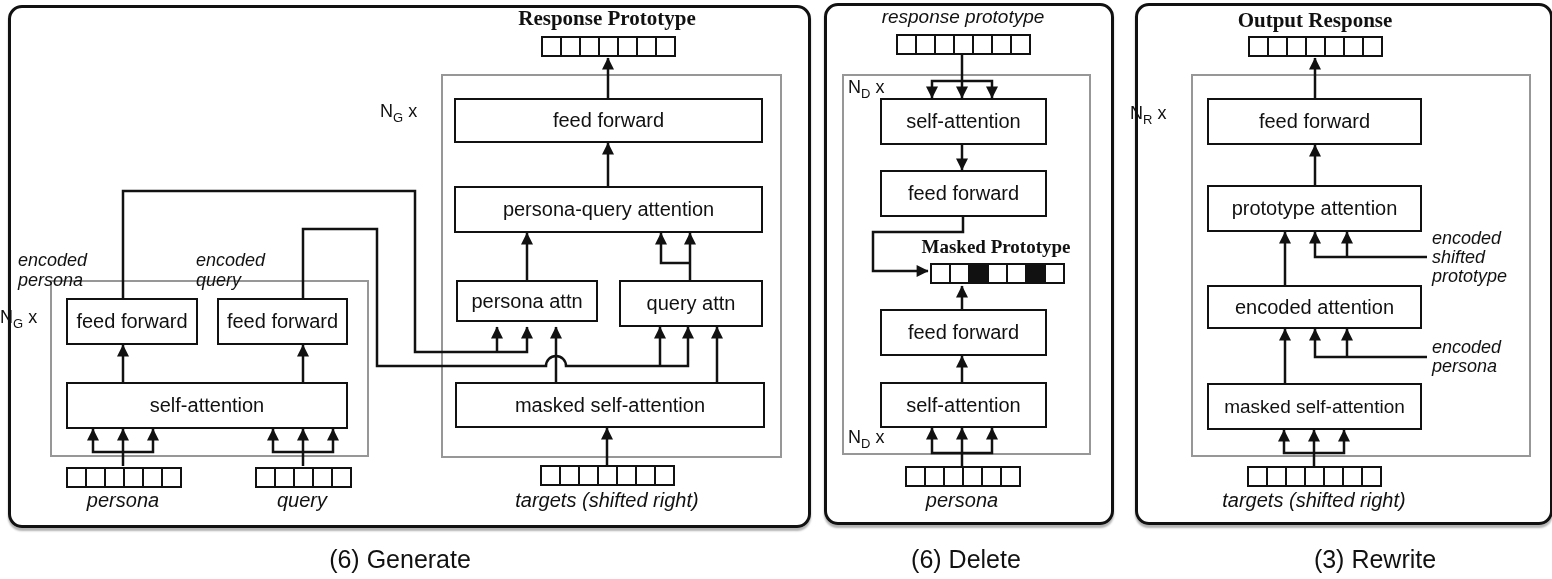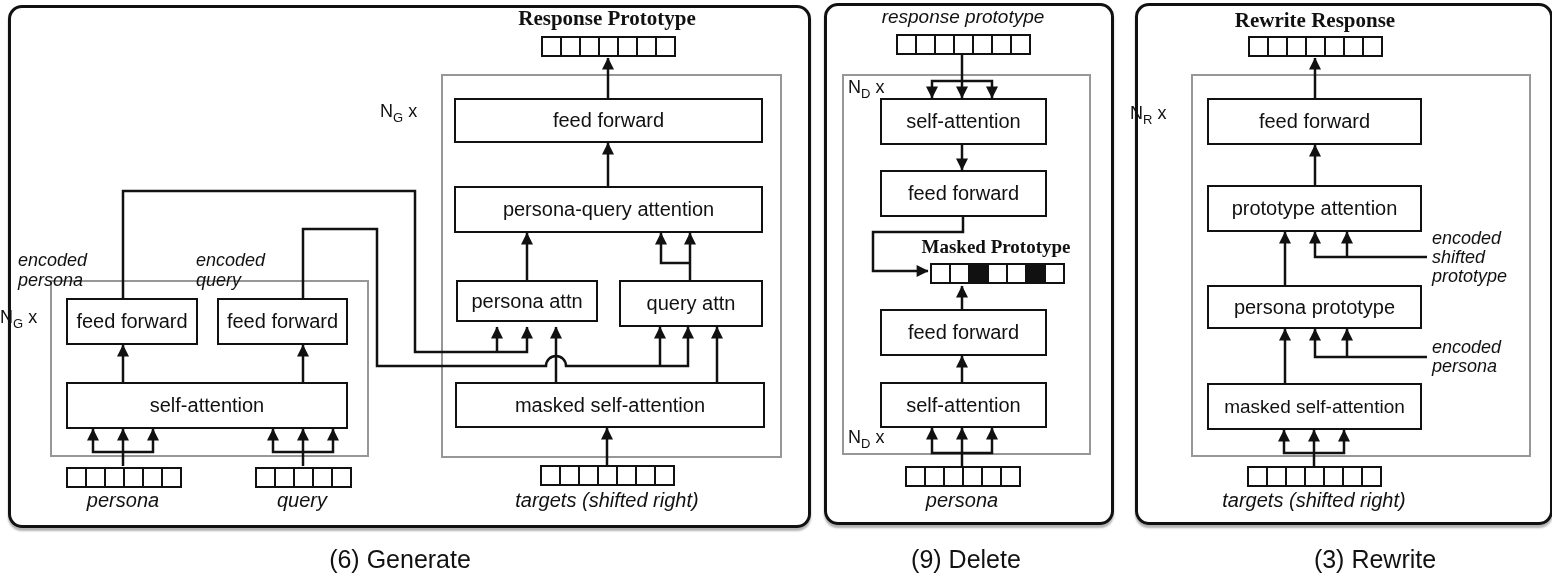--- a/index.html
+++ b/index.html
@@ -157,44 +157,44 @@
   <div class="strip" style="left:905px;top:466px;">
       <span class="cell"></span>
       <span class="cell"></span>
       <span class="cell"></span>
       <span class="cell"></span>
       <span class="cell"></span>
       <span class="cell"></span>
     </div>
   <div class="lbl ital" style="left:902px;top:489px;width:120px;">persona</div>
 
-  <div class="caption" style="left:866px;top:545px;width:200px;">(9) Delete</div>
+  <div class="caption" style="left:866px;top:545px;width:200px;">(6) Delete</div>
 
   <div class="panel" style="left:1135px;top:3px;width:412px;height:516px;"></div>
 
-  <div class="lbl title-serif" style="left:1195px;top:8px;width:240px;">Rewrite Response</div>
+  <div class="lbl title-serif" style="left:1195px;top:8px;width:240px;">Output Response</div>
 
   <div class="strip" style="left:1248px;top:36px;">
       <span class="cell"></span>
       <span class="cell"></span>
       <span class="cell"></span>
       <span class="cell"></span>
       <span class="cell"></span>
       <span class="cell"></span>
       <span class="cell"></span>
     </div>
 
   <div class="group" style="left:1191px;top:74px;width:336px;height:379px;"></div>
   <div class="lbl loop t-right" style="left:1130px;top:79px;width:56px;">
     <span>N</span><sub>R</sub><span class="mult">x</span>
   </div>
 
   <div class="box" style="left:1207px;top:98px;width:215px;height:47px;">feed forward</div>
   <div class="box" style="left:1207px;top:185px;width:215px;height:47px;">prototype attention</div>
-  <div class="box" style="left:1207px;top:285px;width:215px;height:44px;">persona prototype</div>
+  <div class="box" style="left:1207px;top:285px;width:215px;height:44px;">encoded attention</div>
   <div class="box" style="left:1207px;top:383px;width:215px;height:47px;font-size:19px;">masked self-attention</div>
 
   <div class="lbl enc-lbl" style="left:1432px;top:229px;width:110px;line-height:19px;">
     <div>encoded</div>
       <div>shifted</div>
       <div>prototype</div>
   </div>
   <div class="lbl enc-lbl" style="left:1432px;top:338px;width:110px;line-height:19px;">
     <div>encoded</div>
       <div>persona</div>

